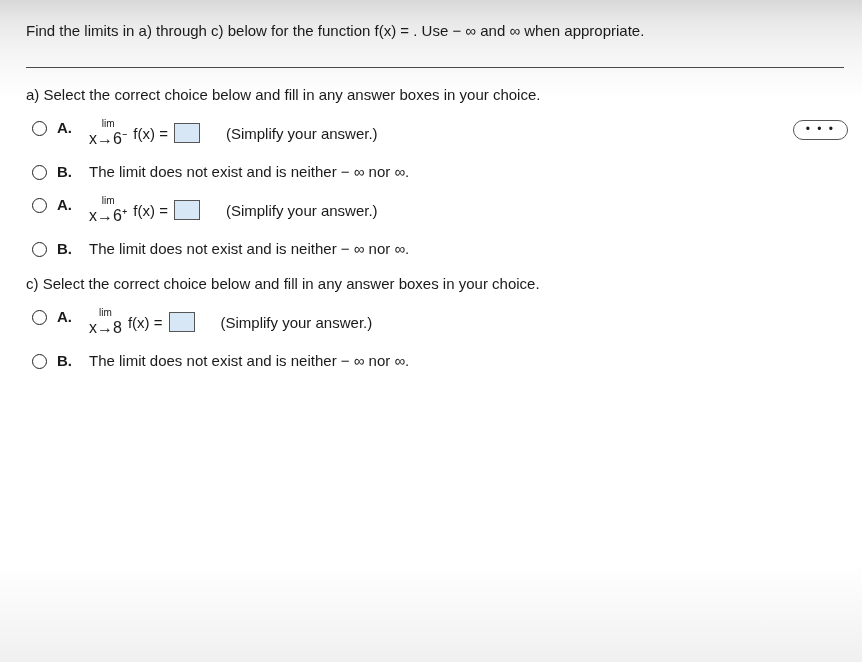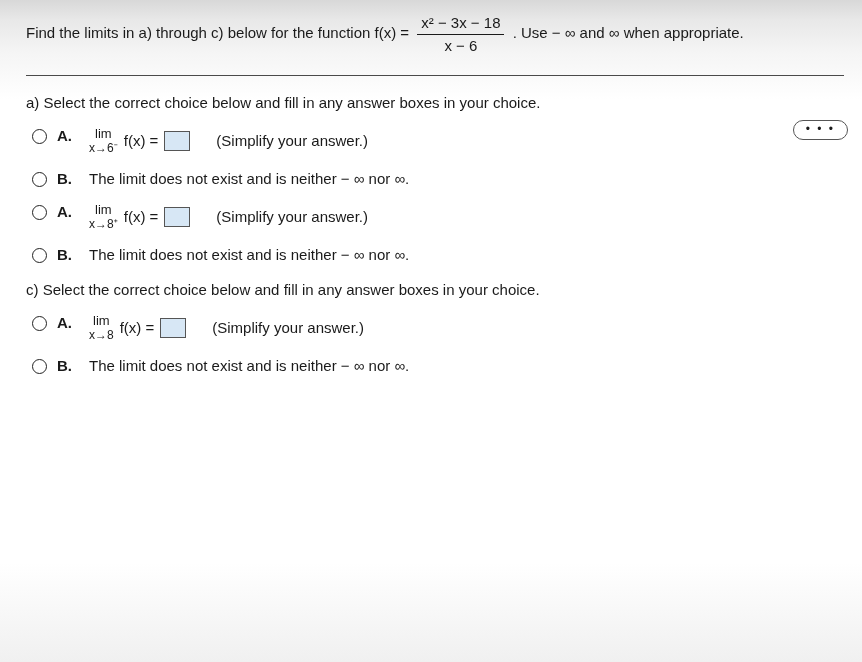--- a/index.html
+++ b/index.html
@@ -79,45 +79,41 @@
     display: flex;
     align-items: center;
     gap: 6px;
   }
   .lim-block {
     display: inline-flex;
     flex-direction: column;
     align-items: center;
     line-height: 1;
   }
-  .lim-block .lim-top { font-size: 13px; }
-  .lim-block .lim-bot { font-size: 12px; margin-top: 2px; }
+  .lim-block .lim-top { font-size: 10px; }
+  .lim-block .lim-bot { font-size: 16px; margin-top: 2px; }
   .answer-box {
     width: 26px;
     height: 20px;
     border: 1px solid #555;
     background: #d7e7f5;
     display: inline-block;
     text-align: center;
     font-size: 13px;
     padding: 0;
   }
   .hint { margin-left: 20px; }
 </style>
 </head>
 <body>
 
 <div class="page">
 
   <div class="prompt">
     <span>Find the limits in a) through c) below for the function f(x) =</span>
-    <span class="frac">
-      <span class="num">x² − 3x − 18</span>
-      <span class="den">x − 6</span>
-    </span>
     <span>. Use − ∞ and ∞ when appropriate.</span>
   </div>
 
   <div class="ellipsis-bubble">• • •</div>
 
   <hr class="hr">
 
   <div class="section-label">a) Select the correct choice below and fill in any answer boxes in your choice.</div>
 
   <div class="choice-row">
@@ -143,21 +139,21 @@
   </div>
 
 
   <div class="choice-row">
     <input type="radio" class="radio" style="">
     <span class="opt-letter">A.</span>
     <div class="opt-body">
       <div class="lim-line">
         <span class="lim-block">
           <span class="lim-top">lim</span>
-          <span class="lim-bot">x→8⁺</span>
+          <span class="lim-bot">x→6⁺</span>
         </span>
         <span>f(x) =</span>
         <input class="answer-box" style="">
         <span class="hint">(Simplify your answer.)</span>
       </div>
     </div>
   </div>
 
   <div class="choice-row">
     <input type="radio" class="radio" style="">

